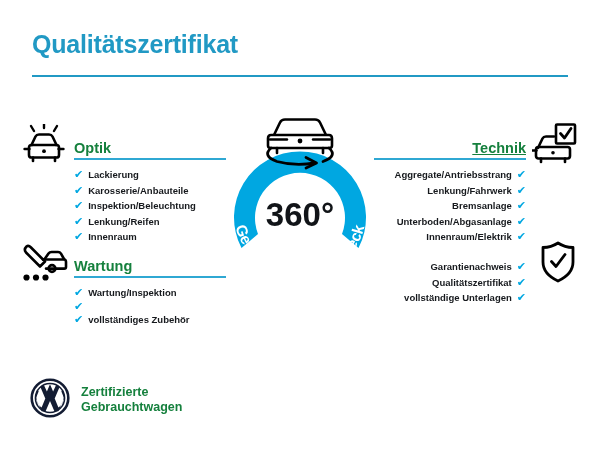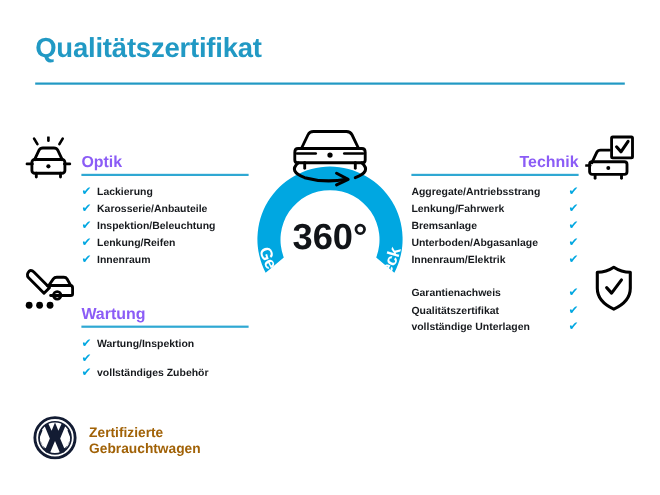--- a/index.html
+++ b/index.html
@@ -20,21 +20,21 @@
   .title-rule{
     position:absolute;left:32px;top:75px;width:536px;height:2px;
     background:#2199c4;
   }
 
   
   .block{position:absolute;}
   .head-row{position:relative;height:26px;}
   .head-label{
     position:absolute;bottom:4px;
-    font-size:14.5px;font-weight:bold;color:#8b5cf6;white-space:nowrap;
+    font-size:14.5px;font-weight:bold;color:#15803d;white-space:nowrap;
   }
   .head-rule{position:absolute;bottom:0;height:2px;background:#2fa8d3;}
 
   .items{margin-top:7px;}
   .item{
     font-size:9.5px;font-weight:bold;color:#16191d;
     line-height:15.5px;white-space:nowrap;
     display:flex;align-items:center;
   }
   .chk{
@@ -42,49 +42,49 @@
     line-height:1;display:inline-block;
   }
 
   
   .left .head-label{left:0;}
   .left .head-rule{left:0;right:0;}
   .left .item{justify-content:flex-start;}
   .left .chk{margin-right:5px;}
 
   
-  .right .head-label{right:0;}
+  .right .head-label{right:0;text-decoration:underline;}
   .right .head-rule{left:0;right:0;}
-  .right .item{justify-content:space-between;}
+  .right .item{justify-content:flex-end;}
   .right .chk{margin-left:5px;}
 
   
   #blk-optik   {left:74px; top:134px; width:152px;}
-  #blk-wartung {left:74px; top:252px; width:152px;margin-top:20px;}
+  #blk-wartung {left:74px; top:252px; width:152px;}
   #blk-technik {left:374px;top:134px; width:152px;}
   #blk-garantie{left:374px;top:252px; width:152px;}
 
   
   .ico{position:absolute;}
   #ico-optik   {left:22px; top:124px;}
   #ico-wartung {left:20px; top:242px;}
   #ico-technik {left:532px;top:122px;}
   #ico-garantie{left:538px;top:240px;}
 
   
   #badge{position:absolute;left:214px;top:140px;width:172px;height:145px;}
   #badge svg{display:block;}
   #car-icon{position:absolute;left:257px;top:108px;}
 
   
   #footer{position:absolute;left:30px;top:378px;display:flex;align-items:center;}
   #footer .vw{flex:0 0 auto;}
   #footer .ftxt{
     margin-left:11px;
-    font-size:12.5px;font-weight:bold;color:#a16207;
+    font-size:12.5px;font-weight:bold;color:#15803d;
     line-height:15px;white-space:nowrap;
   }
 </style>
 </head>
 <body>
 
 <div id="page">
 
   <div class="title">Qualitätszertifikat</div>
   <div class="title-rule"></div>

